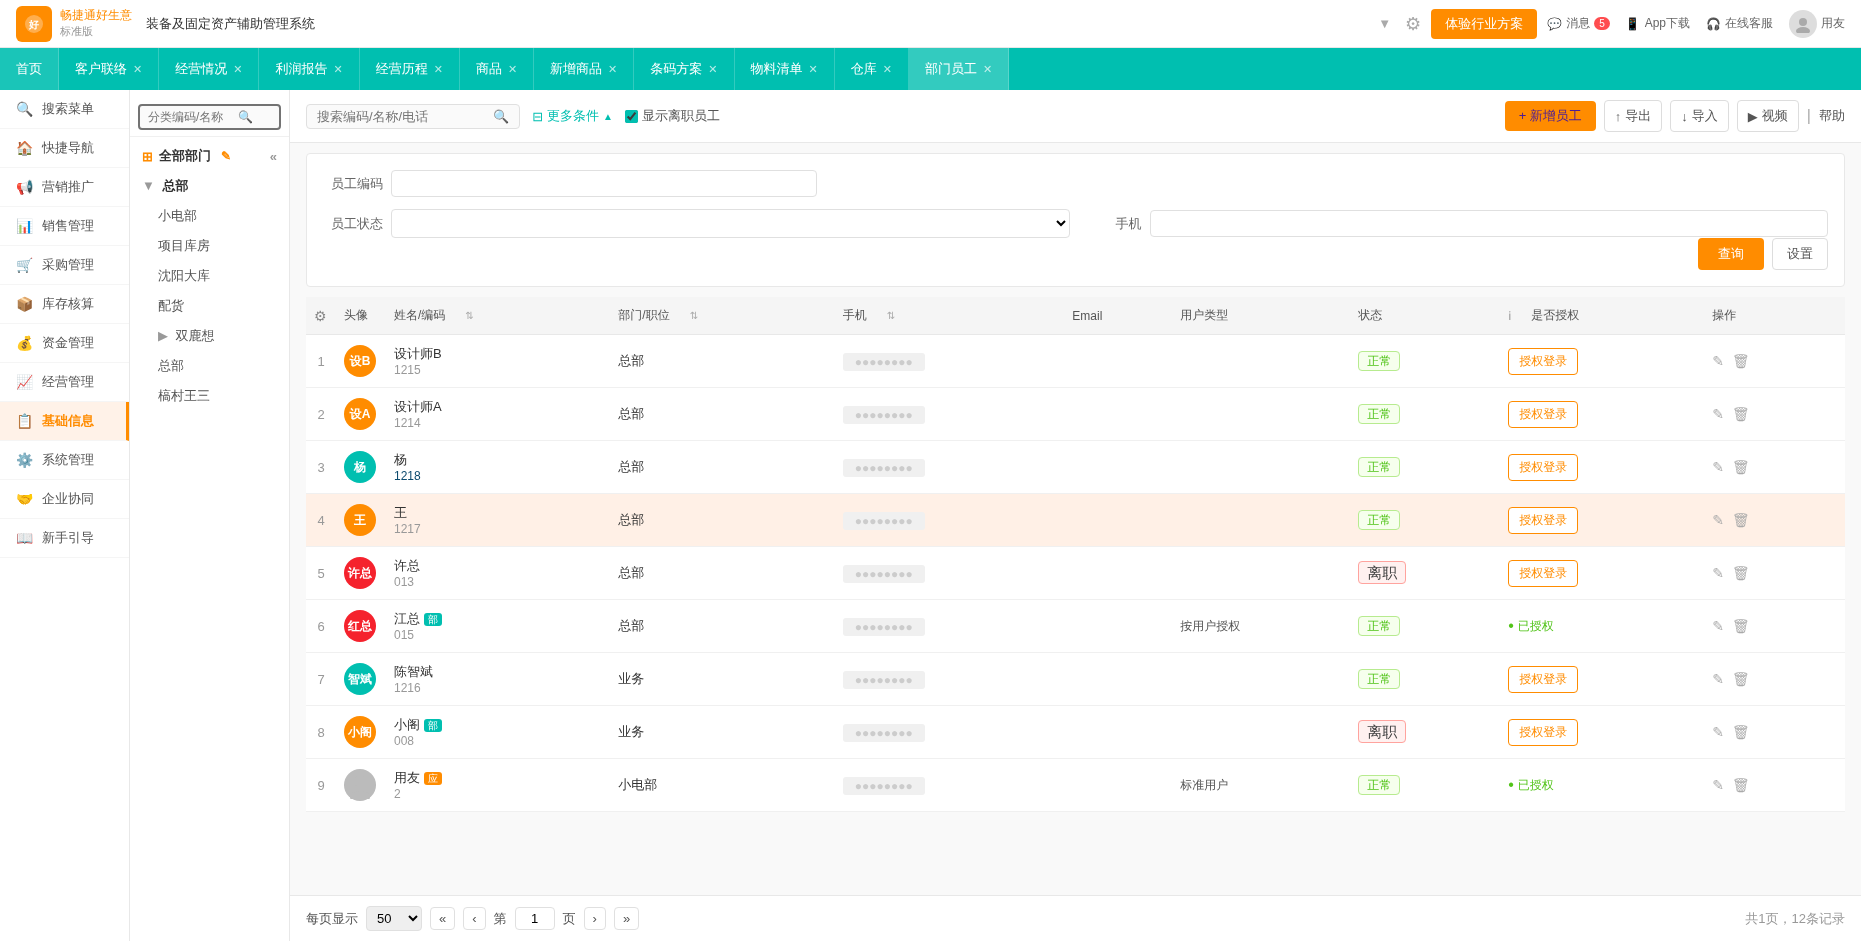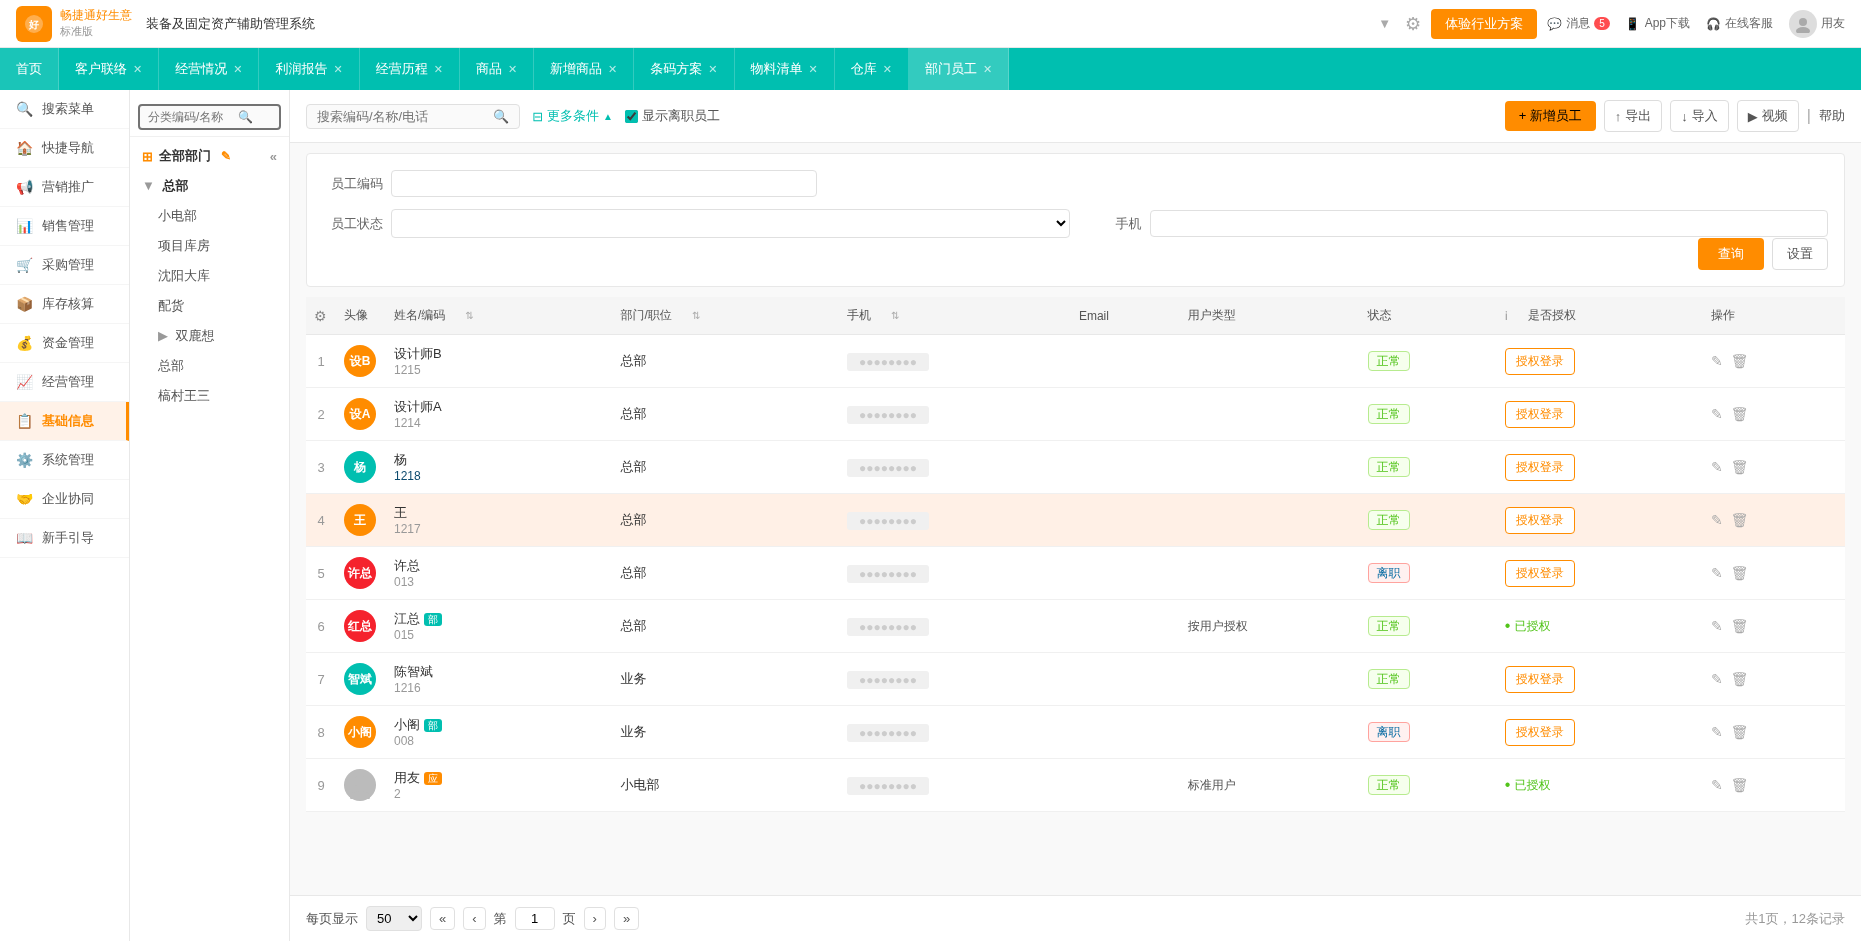--- a/index.html
+++ b/index.html
@@ -65,21 +65,21 @@
     .table-area { flex: 1; overflow: auto; padding: 0; background: #f9f9f9; display: flex; flex-direction: column; }
 
     
     .filter-bar { background: #fff; padding: 10px 16px; border-bottom: 1px solid #e8e8e8; display: flex; align-items: center; gap: 12px; }
     .filter-search { display: flex; align-items: center; border: 1px solid #e0e0e0; border-radius: 4px; padding: 4px 10px; gap: 6px; background: #fafafa; }
     .filter-search input { border: none; outline: none; background: transparent; font-size: 13px; width: 160px; }
     .filter-more { display: flex; align-items: center; gap: 4px; color: #00bfb0; cursor: pointer; font-size: 13px; }
     .filter-checkbox { display: flex; align-items: center; gap: 4px; font-size: 13px; cursor: pointer; color: #555; }
     .filter-checkbox input[type=checkbox] { accent-color: #00bfb0; }
     .action-btns { margin-left: auto; display: flex; align-items: center; gap: 8px; }
-    .btn-primary { background: #ff8c00; color: #000000; border: none; border-radius: 4px; padding: 6px 14px; cursor: pointer; font-size: 13px; display: flex; align-items: center; gap: 4px; }
+    .btn-primary { background: #ff8c00; color: #4c1d95; border: none; border-radius: 4px; padding: 6px 14px; cursor: pointer; font-size: 13px; display: flex; align-items: center; gap: 4px; }
     .btn-outline { border: 1px solid #ddd; background: #fff; color: #555; border-radius: 4px; padding: 6px 10px; cursor: pointer; font-size: 13px; display: flex; align-items: center; gap: 4px; }
 
     
     .adv-filter { background: #fff; border: 1px solid #e8e8e8; margin: 10px 16px; border-radius: 4px; padding: 16px; }
     .adv-filter-grid { display: grid; grid-template-columns: 1fr 1fr 1fr; gap: 12px; margin-bottom: 12px; }
     .adv-filter-row { display: grid; grid-template-columns: 1fr 1fr; gap: 12px; }
     .filter-field { display: flex; align-items: center; gap: 8px; }
     .filter-field label { color: #666; font-size: 13px; white-space: nowrap; min-width: 60px; text-align: right; }
     .filter-field select, .filter-field input { flex: 1; border: 1px solid #e0e0e0; border-radius: 4px; padding: 5px 8px; font-size: 13px; outline: none; background: #fff; }
     .adv-filter-actions { display: flex; justify-content: flex-end; gap: 8px; }
@@ -98,21 +98,21 @@
 
     
     .avatar { width: 32px; height: 32px; border-radius: 50%; display: flex; align-items: center; justify-content: center; color: #fff; font-size: 12px; font-weight: bold; }
     .av-orange { background: #ff8c00; }
     .av-green { background: #00bfb0; }
     .av-gray { background: #bbb; }
     .av-red { background: #f5222d; }
 
     
     .status-normal { color: #52c41a; background: #f6ffed; border: 1px solid #b7eb8f; border-radius: 4px; padding: 2px 8px; font-size: 12px; }
-    .status-resigned { color: #0369a1; background: #fff1f0; border: 1px solid #ffa39e; border-radius: 4px; padding: 2px 8px; font-size: 12px; }
+    .status-resigned { color: #404040; background: #fff1f0; border: 1px solid #ffa39e; border-radius: 4px; padding: 2px 8px; font-size: 15px; }
 
     
     .btn-auth { border: 1px solid #ff8c00; color: #ff8c00; background: #fff; border-radius: 4px; padding: 4px 10px; cursor: pointer; font-size: 12px; }
 
     
     .auth-granted { color: #52c41a; font-size: 12px; display: flex; align-items: center; gap: 4px; }
     .auth-granted::before { content: '•'; font-size: 16px; }
 
     
     .user-type { color: #555; font-size: 12px; margin-left: 30px; }

